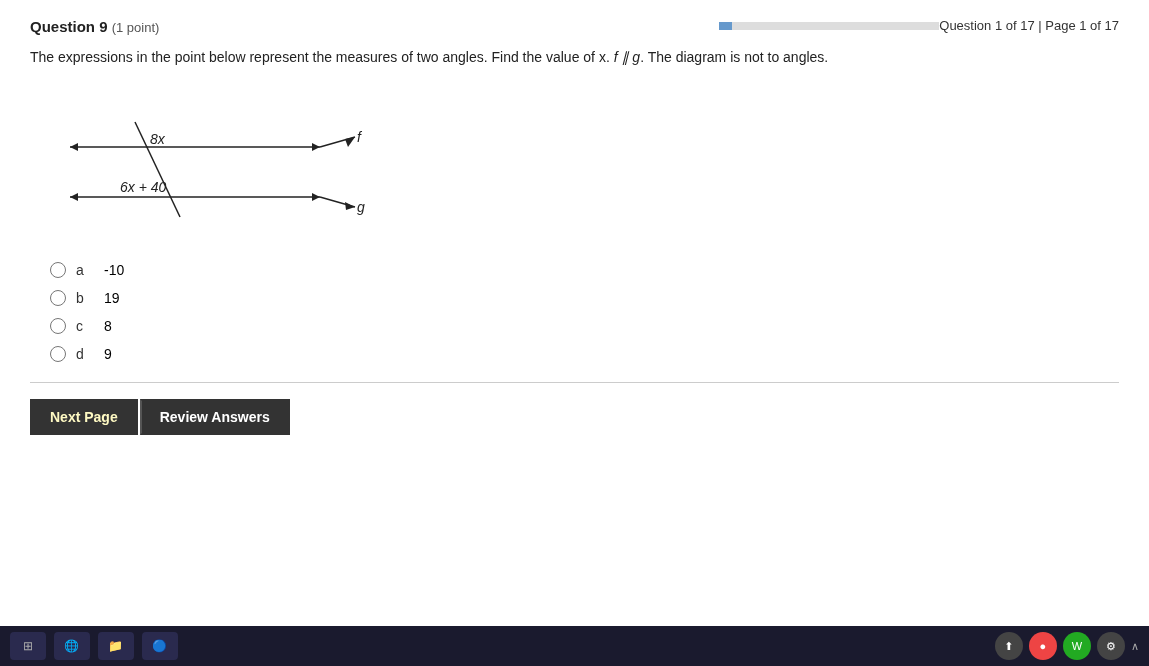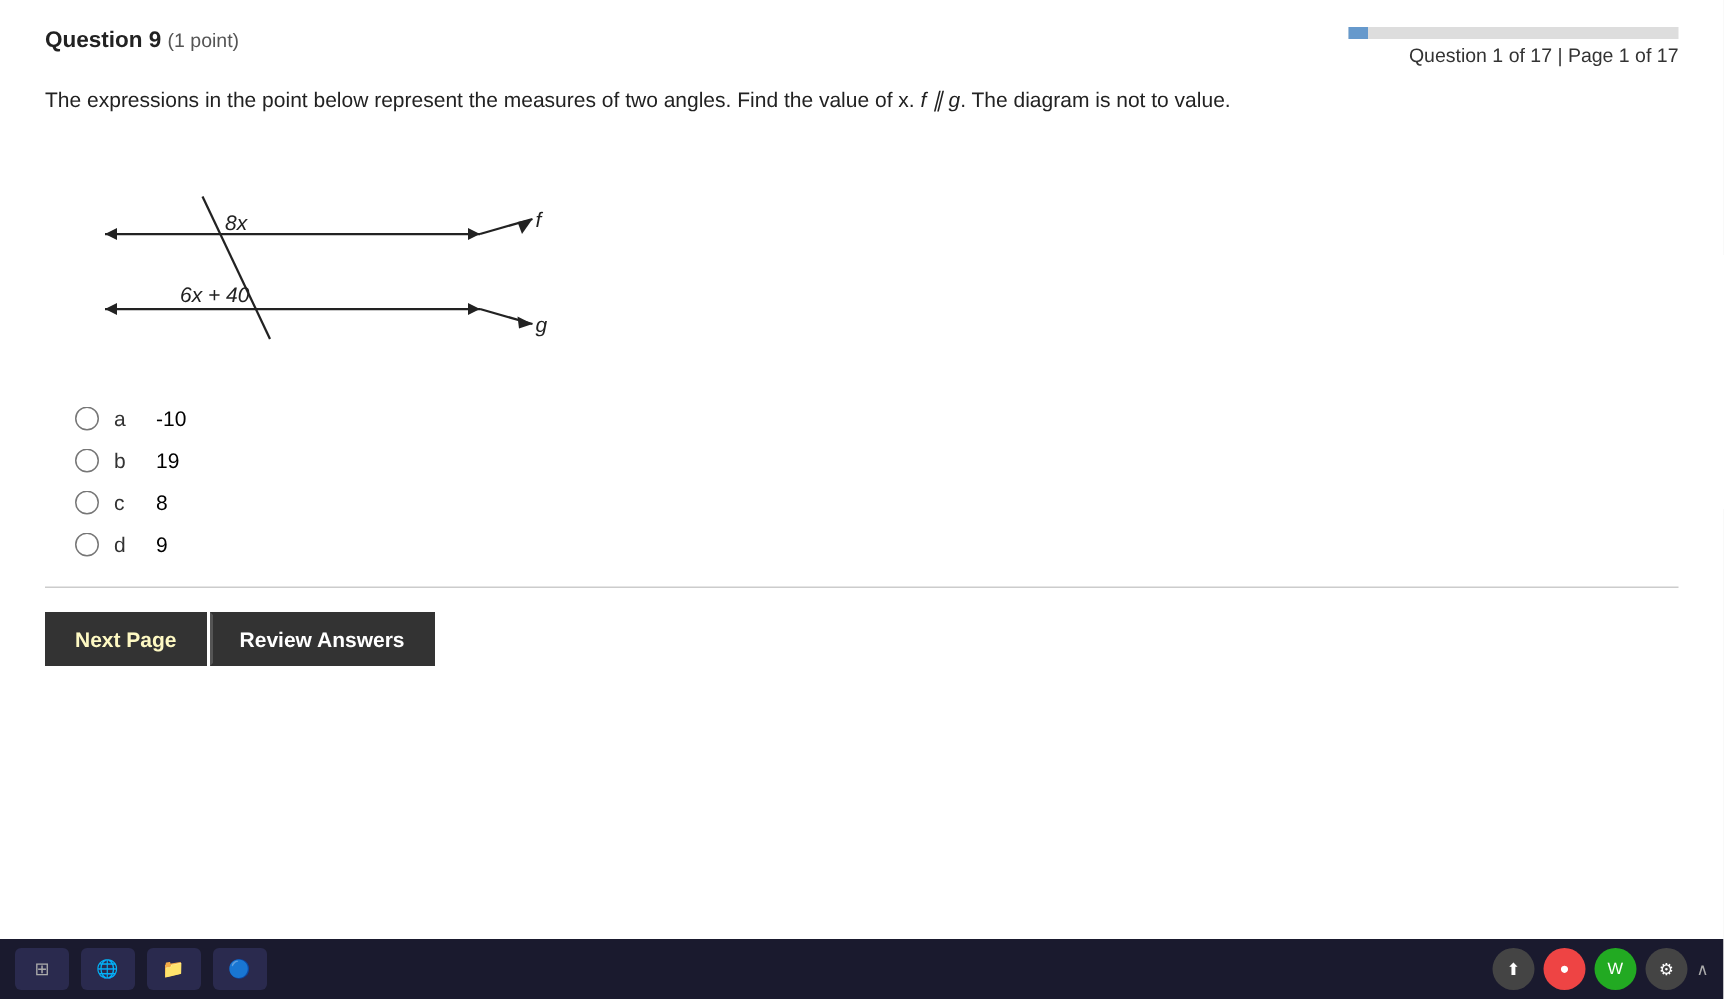--- a/index.html
+++ b/index.html
@@ -37,21 +37,21 @@
     .question-title span {
       font-size: 13px;
       color: #555;
     }
 
     .question-nav {
       font-size: 13px;
       color: #333;
       text-align: right;
       display: flex;
-      flex-direction: column;
+      flex-direction: row;
       align-items: flex-end;
     }
 
     .progress-bar-container {
       width: 220px;
       height: 8px;
       background: #ddd;
       margin-bottom: 3px;
     }
 
@@ -197,21 +197,21 @@
     <div class="question-nav">
       <div class="progress-bar-container">
         <div class="progress-bar-fill"></div>
       </div>
       <span>Question 1 of 17 | Page 1 of 17</span>
     </div>
   </div>
 
   <div class="question-body">
     <span>The expressions in the point below represent the measures of two angles. Find the value of x.</span>
-    <span> <em>f ∥ g</em>. <span>The diagram is not to value.</span></span>
+    <span> <em>f ∥ g</em>. <span>The diagram is not to angles.</span></span>
   </div>
 
   <div class="diagram-area">
     <svg viewBox="0 0 320 150">
 
       <line x1="10" y1="55" x2="260" y2="55" stroke="#222" stroke-width="1.5"></line>
 
       <polygon points="10,55 18,51 18,59" fill="#222"></polygon>
 
       <polygon points="260,55 252,51 252,59" fill="#222"></polygon>

